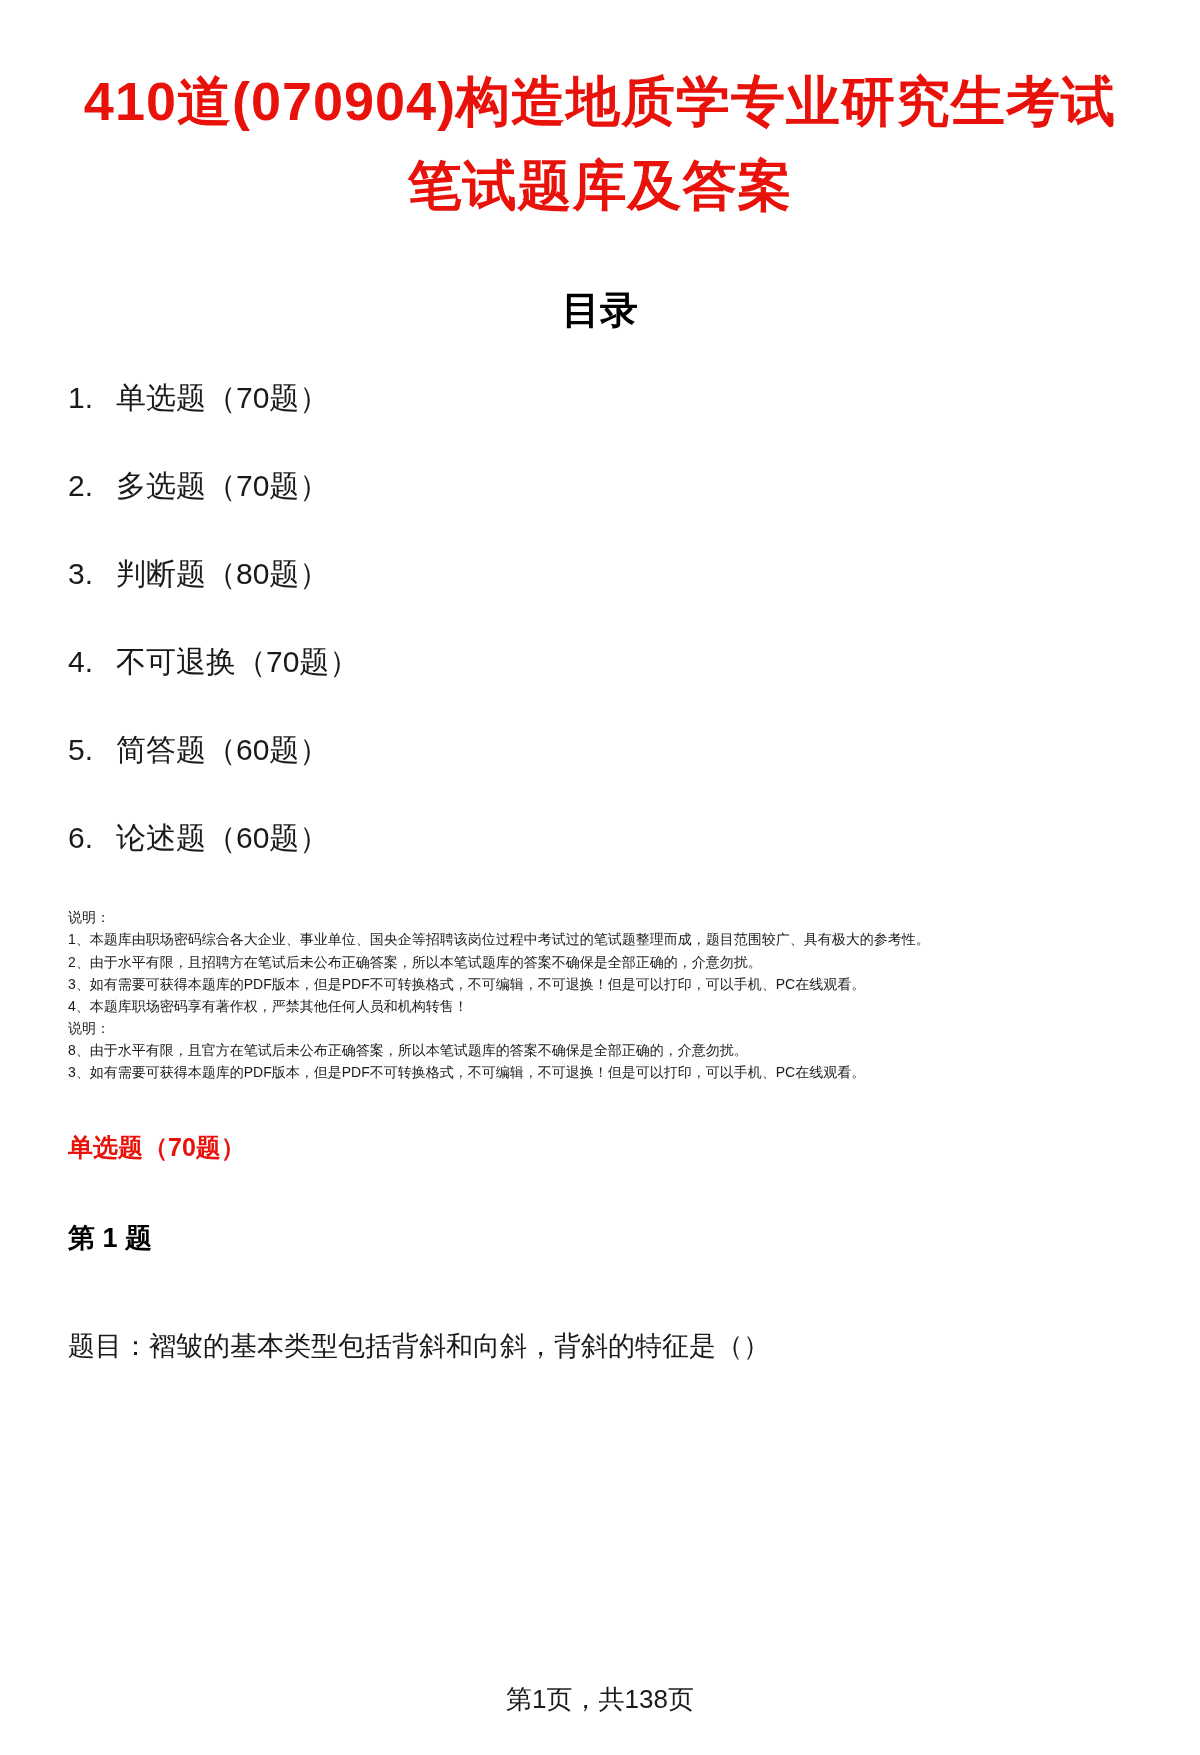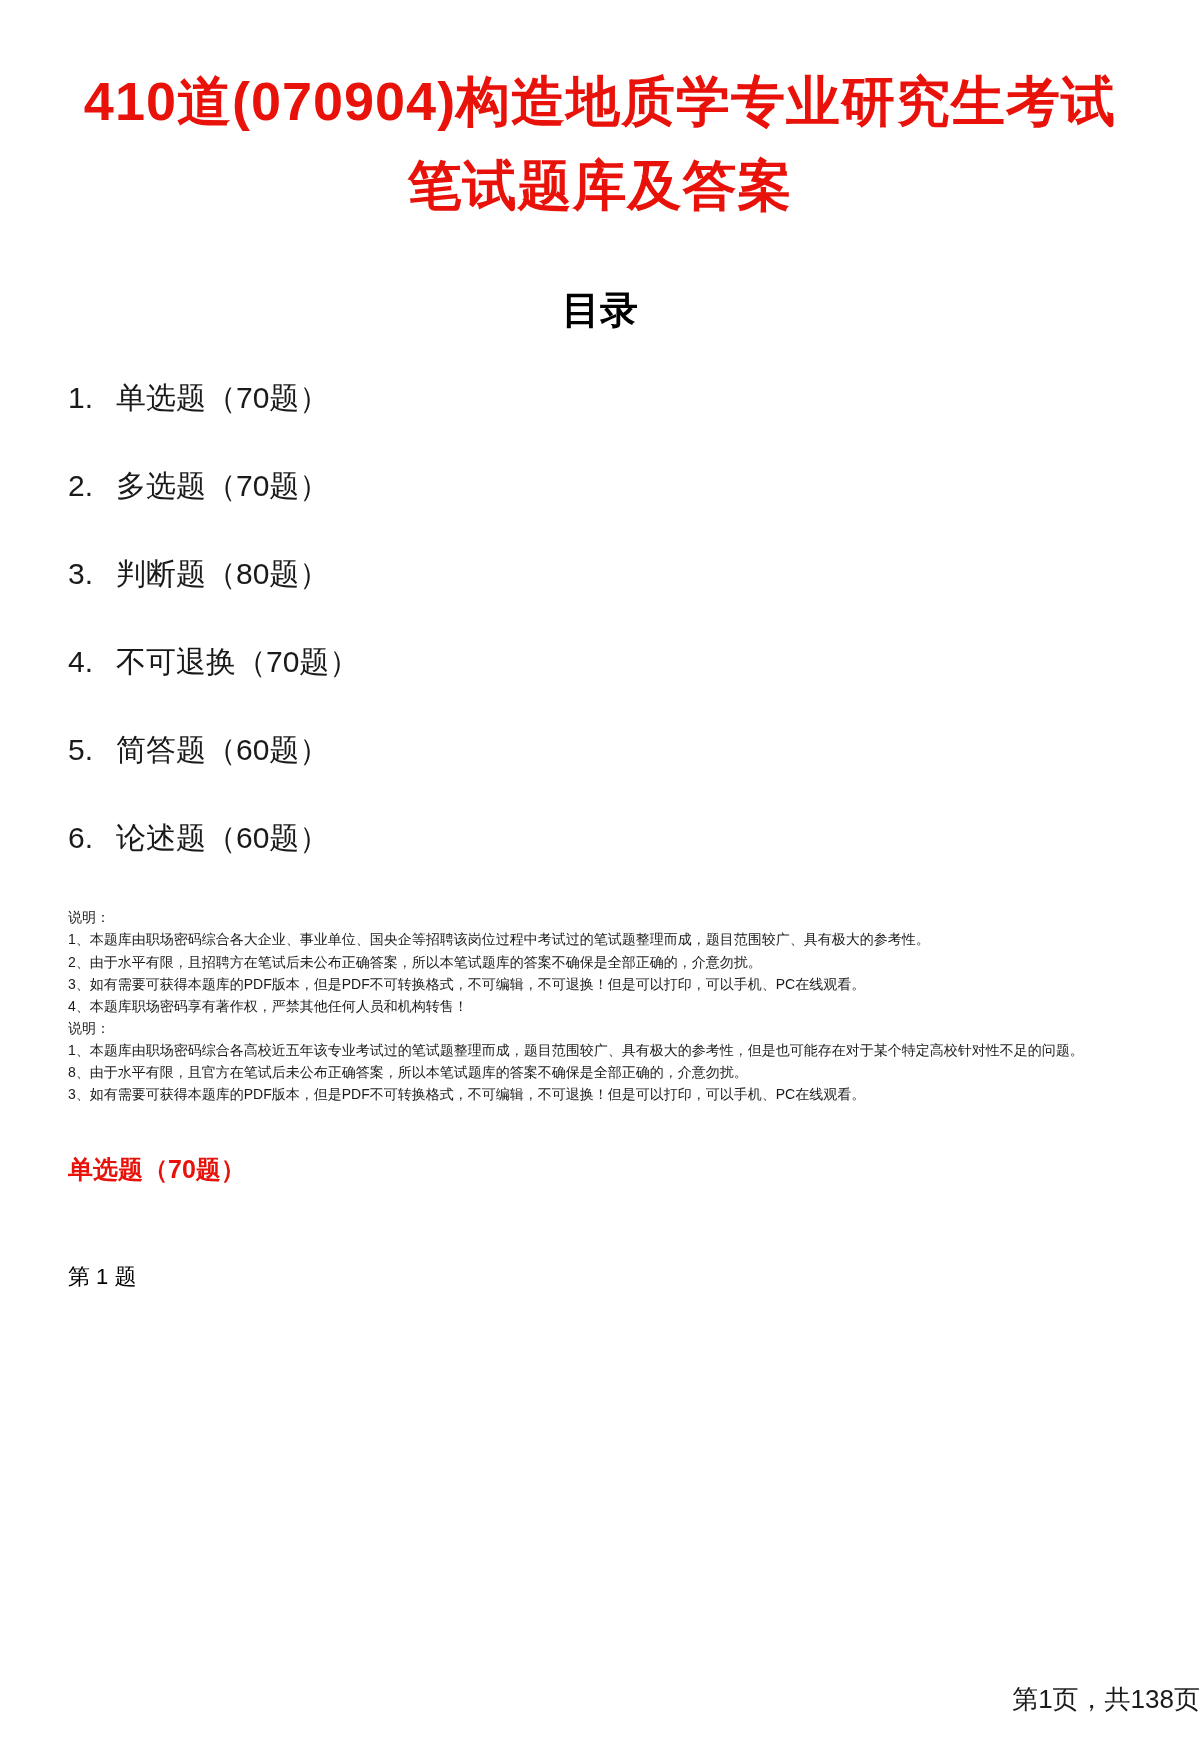--- a/index.html
+++ b/index.html
@@ -62,36 +62,36 @@
   .note-line {
     margin: 0;
   }
   .section-header {
     margin-top: 48px;
     font-size: 25px;
     font-weight: bold;
     color: #e8120a;
   }
   .question-number {
-    margin-top: 76px;
-    font-size: 22px;
-    font-weight: normal;
+    margin-top: 56px;
+    font-size: 27px;
+    font-weight: bold;
     color: #000000;
   }
   .question-text {
     margin-top: 72px;
     font-size: 27px;
     color: #1a1a1a;
   }
   .page-footer {
     position: absolute;
     left: 0;
     right: 0;
     bottom: 38px;
-    text-align: right;
+    text-align: center;
     font-size: 26px;
     color: #1a1a1a;
   }
 </style>
 </head>
 <body>
 
 <div class="page">
 
   <h1 class="doc-title">410道(070904)构造地质学专业研究生考试笔试题库及答案</h1>
@@ -125,25 +125,25 @@
     </div>
   </div>
 
   <div class="notes">
     <p class="note-line">说明：</p>
     <p class="note-line">1、本题库由职场密码综合各大企业、事业单位、国央企等招聘该岗位过程中考试过的笔试题整理而成，题目范围较广、具有极大的参考性。</p>
     <p class="note-line">2、由于水平有限，且招聘方在笔试后未公布正确答案，所以本笔试题库的答案不确保是全部正确的，介意勿扰。</p>
     <p class="note-line">3、如有需要可获得本题库的PDF版本，但是PDF不可转换格式，不可编辑，不可退换！但是可以打印，可以手机、PC在线观看。</p>
     <p class="note-line">4、本题库职场密码享有著作权，严禁其他任何人员和机构转售！</p>
     <p class="note-line">说明：</p>
-    <p class="note-line">1、本题库由职场密码综合各高校近五年该专业考试过的笔试题整理而成，题目范围较广、具有极大的参考性，但是也可能存在对于某个特定高校针对性不足的问题。</p>
     <p class="note-line">8、由于水平有限，且官方在笔试后未公布正确答案，所以本笔试题库的答案不确保是全部正确的，介意勿扰。</p>
     <p class="note-line">3、如有需要可获得本题库的PDF版本，但是PDF不可转换格式，不可编辑，不可退换！但是可以打印，可以手机、PC在线观看。</p>
   </div>
 
   <div class="section-header">单选题（70题）</div>
 
   <div class="question-number">第 1 题</div>
 
+  <div class="question-text">题目：褶皱的基本类型包括背斜和向斜，背斜的特征是（）</div>
 
   <div class="page-footer">第1页，共138页</div>
 
 </div>
 
 </body></html>

